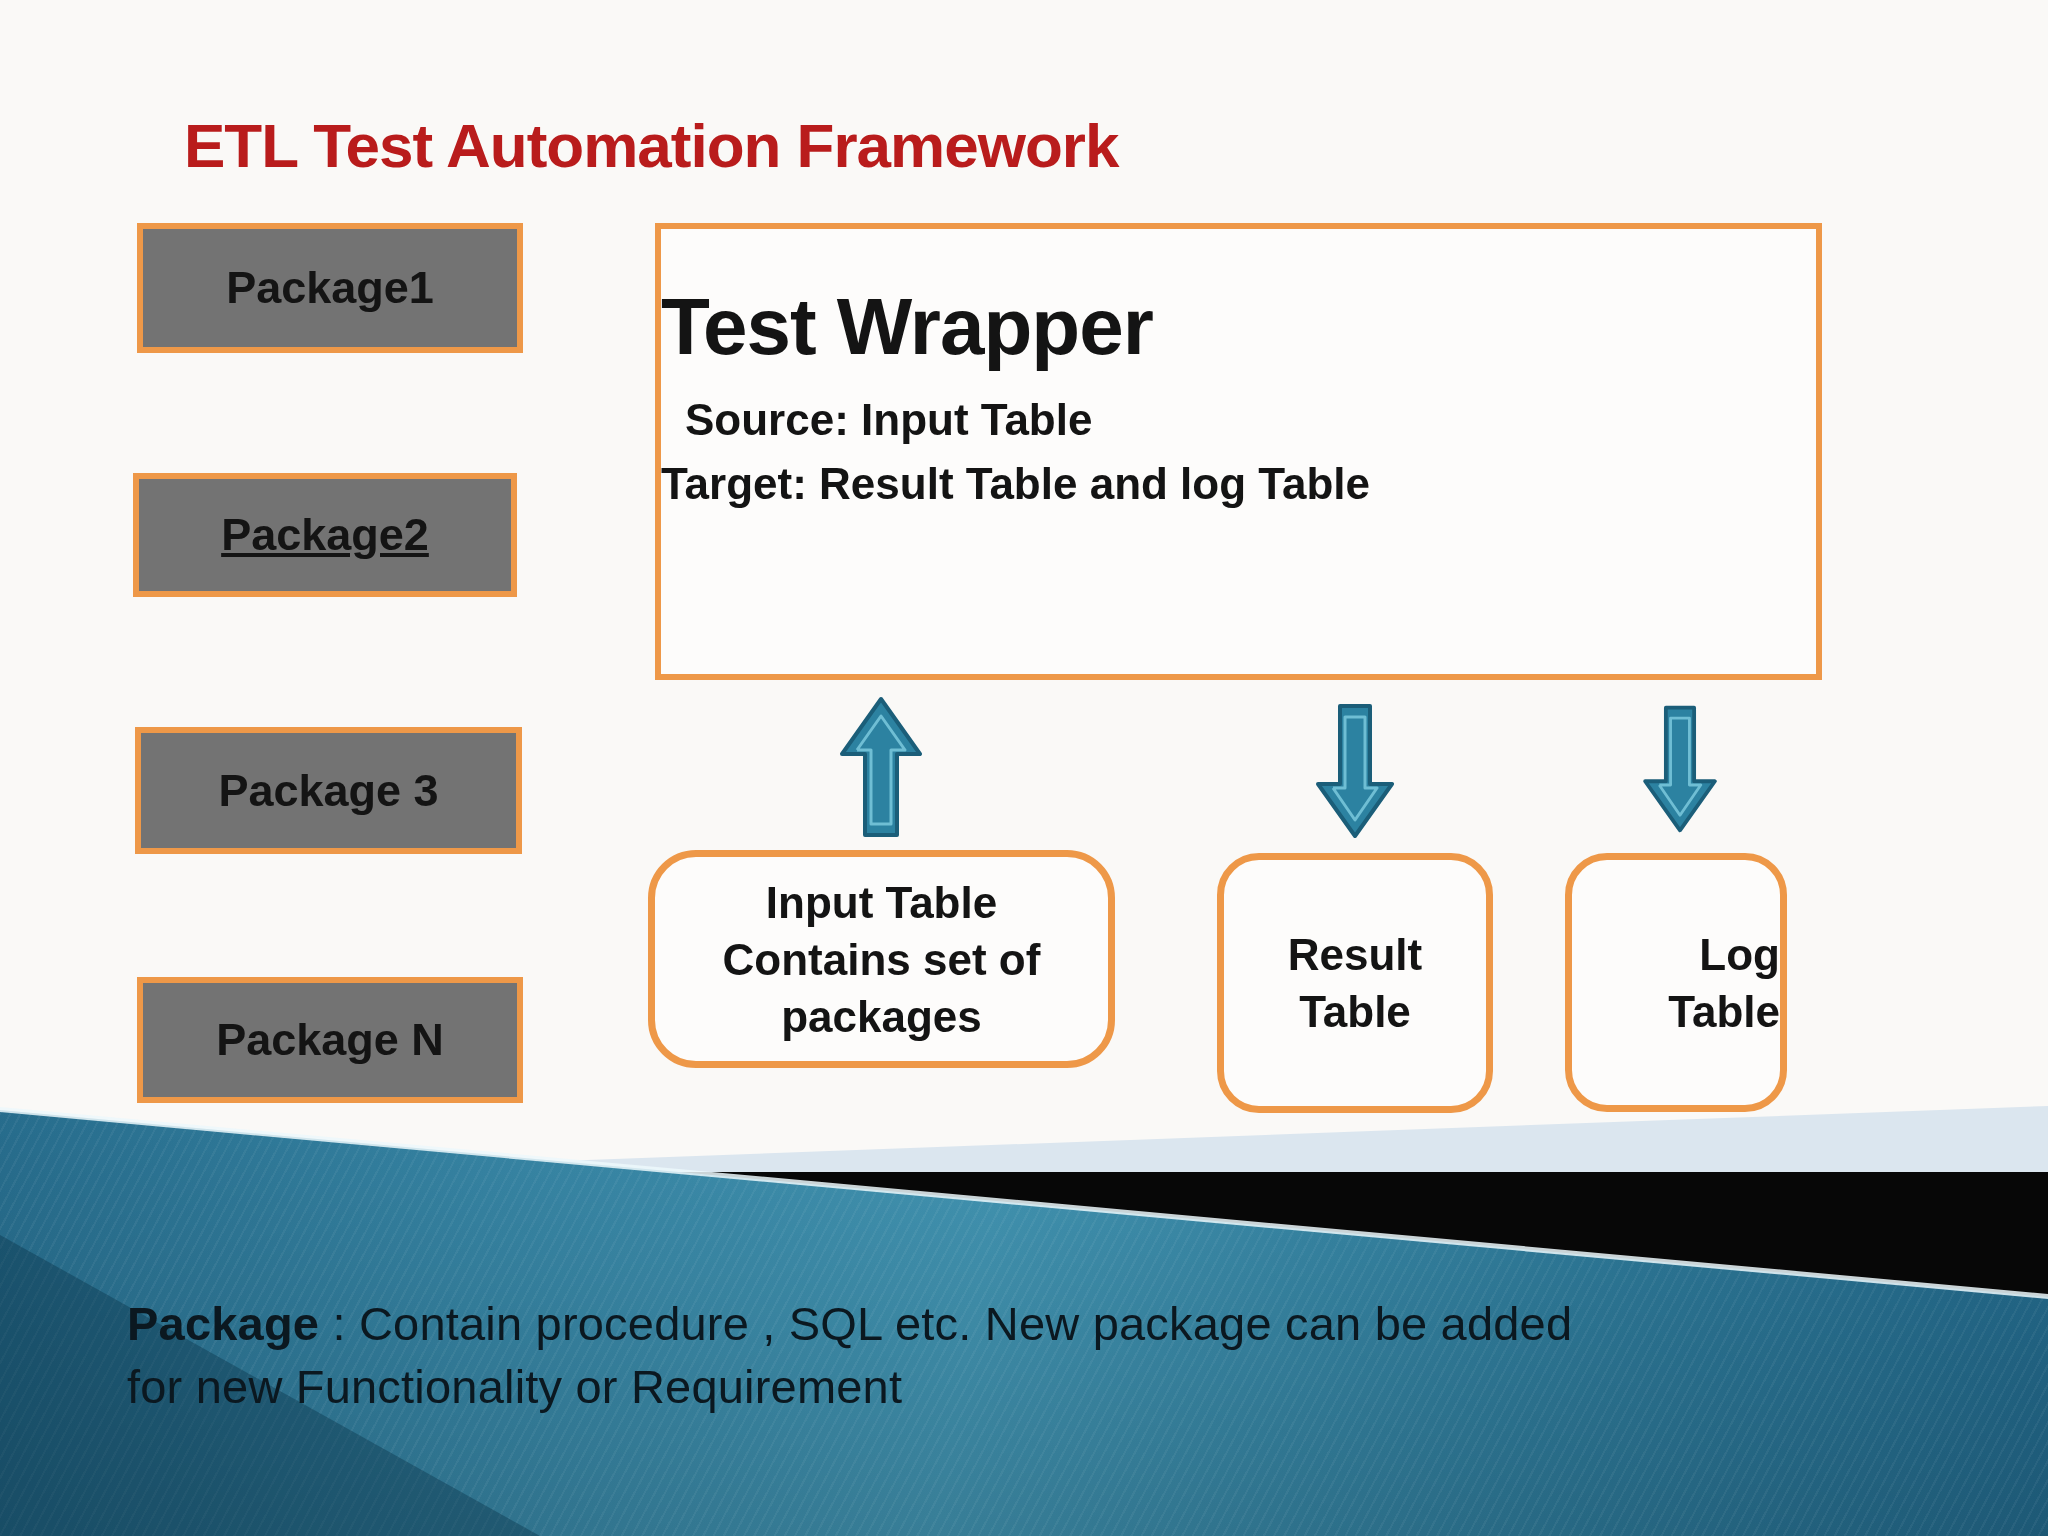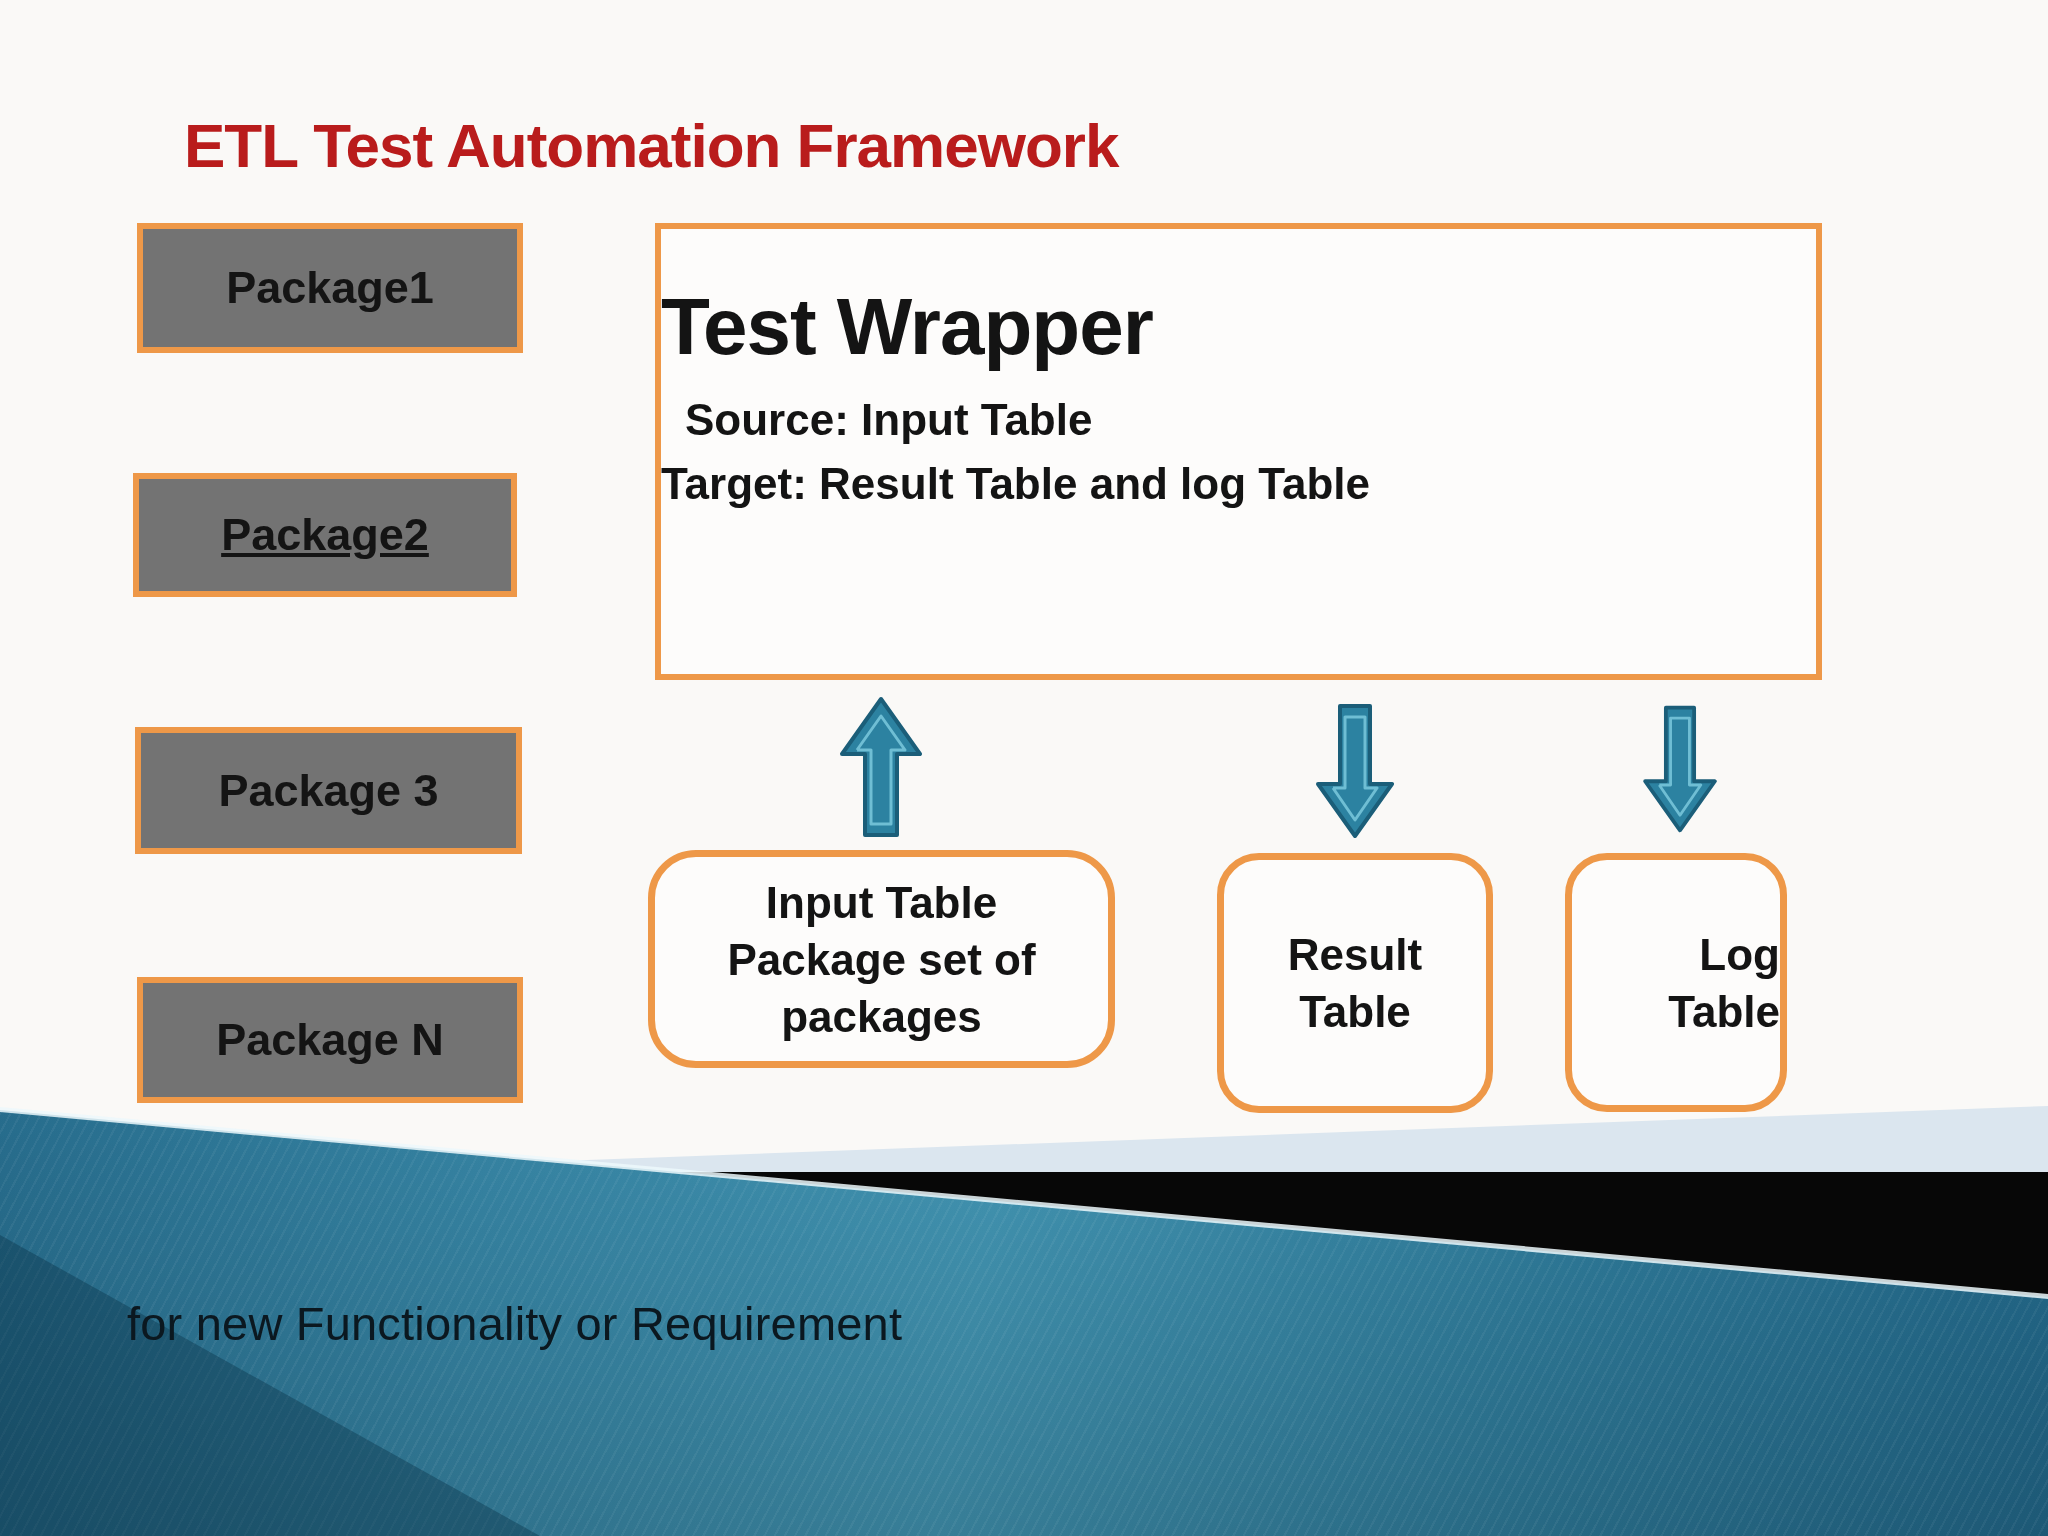--- a/index.html
+++ b/index.html
@@ -132,33 +132,34 @@
   <polyline class="inner" points="20,87 42,119 64,87 52,87 52,16 32,16 32,87 20,87"></polyline>
 </svg>
 
 <svg class="arrow" style="left:1638px;top:703px;" width="84" height="132" viewBox="0 0 84 140">
   <polygon class="outer" points="42,135 79,83 57,83 57,5 27,5 27,83 5,83"></polygon>
   <polyline class="inner" points="20,87 42,119 64,87 52,87 52,16 32,16 32,87 20,87"></polyline>
 </svg>
 
 <div class="abs rbox input-box">
   <div>Input Table</div>
-  <div>Package set of</div>
+  <div>Contains set of</div>
   <div>packages</div>
 </div>
 <div class="abs rbox result-box">
   <div>Result</div>
   <div>Table</div>
 </div>
 <div class="abs rbox log-box">
   <div>Log</div>
   <div>Table</div>
 </div>
 
 <div class="abs wedge-light"></div>
 <div class="abs wedge-black"></div>
 <div class="abs band-teal"></div>
 <div class="abs band-edge"></div>
 <div class="abs dark-corner"></div>
 
 <div class="abs footer-note">
+  <div><span class="term">Package</span><span> : Contain  procedure , SQL etc. New package can be added</span></div>
   <div>for new Functionality or Requirement</div>
 </div>
 
 </body></html>

